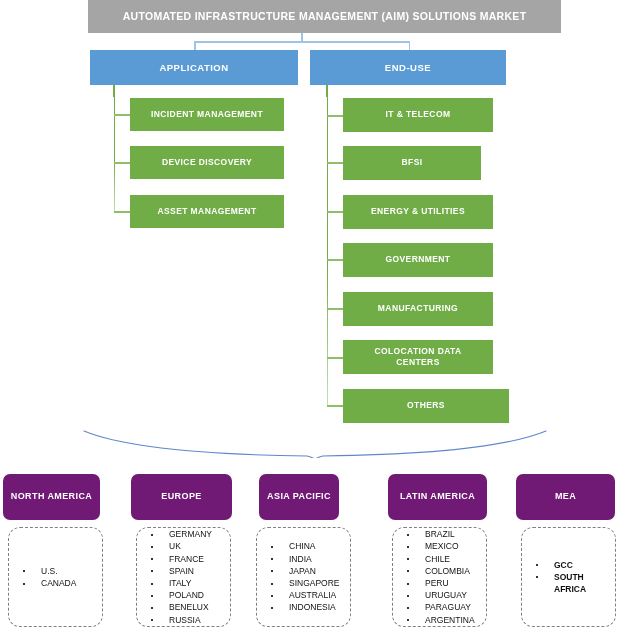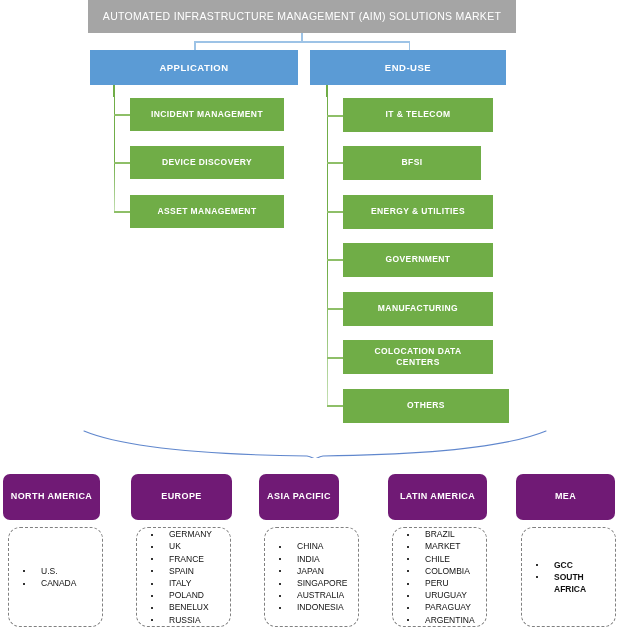--- a/index.html
+++ b/index.html
@@ -18,25 +18,25 @@
     position: absolute;
     left: 0; top: 0;
     width: 618px;
     height: 629px;
   }
 
   
   .title-box {
     position: absolute;
     left: 88px; top: 0px;
-    width: 428px; height: 33px;
+    width: 473px; height: 33px;
     background: #a5a5a5;
     color: #ffffff;
     font-size: 10.5px;
-    font-weight: normal;
+    font-weight: bold;
     letter-spacing: 0.3px;
     display: flex;
     align-items: center;
     justify-content: center;
     text-align: right;
     line-height: 1.25;
     padding: 0 6px;
     box-sizing: border-box;
   }
 
@@ -224,35 +224,35 @@
       <li>UK</li>
       <li>FRANCE</li>
       <li>SPAIN</li>
       <li>ITALY</li>
       <li>POLAND</li>
       <li>BENELUX</li>
       <li>RUSSIA</li>
     </ul>
   </div>
 
-  <div class="region-list" style="left:264px; width:95px;">
+  <div class="region-list" style="left:256px; width:95px;">
     <ul>
       <li>CHINA</li>
       <li>INDIA</li>
       <li>JAPAN</li>
       <li>SINGAPORE</li>
       <li>AUSTRALIA</li>
       <li>INDONESIA</li>
     </ul>
   </div>
 
   <div class="region-list" style="left:392px; width:95px;">
     <ul>
       <li>BRAZIL</li>
-      <li>MARKET</li>
+      <li>MEXICO</li>
       <li>CHILE</li>
       <li>COLOMBIA</li>
       <li>PERU</li>
       <li>URUGUAY</li>
       <li>PARAGUAY</li>
       <li>ARGENTINA</li>
     </ul>
   </div>
 
   <div class="region-list" style="left:521px; width:95px;font-weight:bold;">

